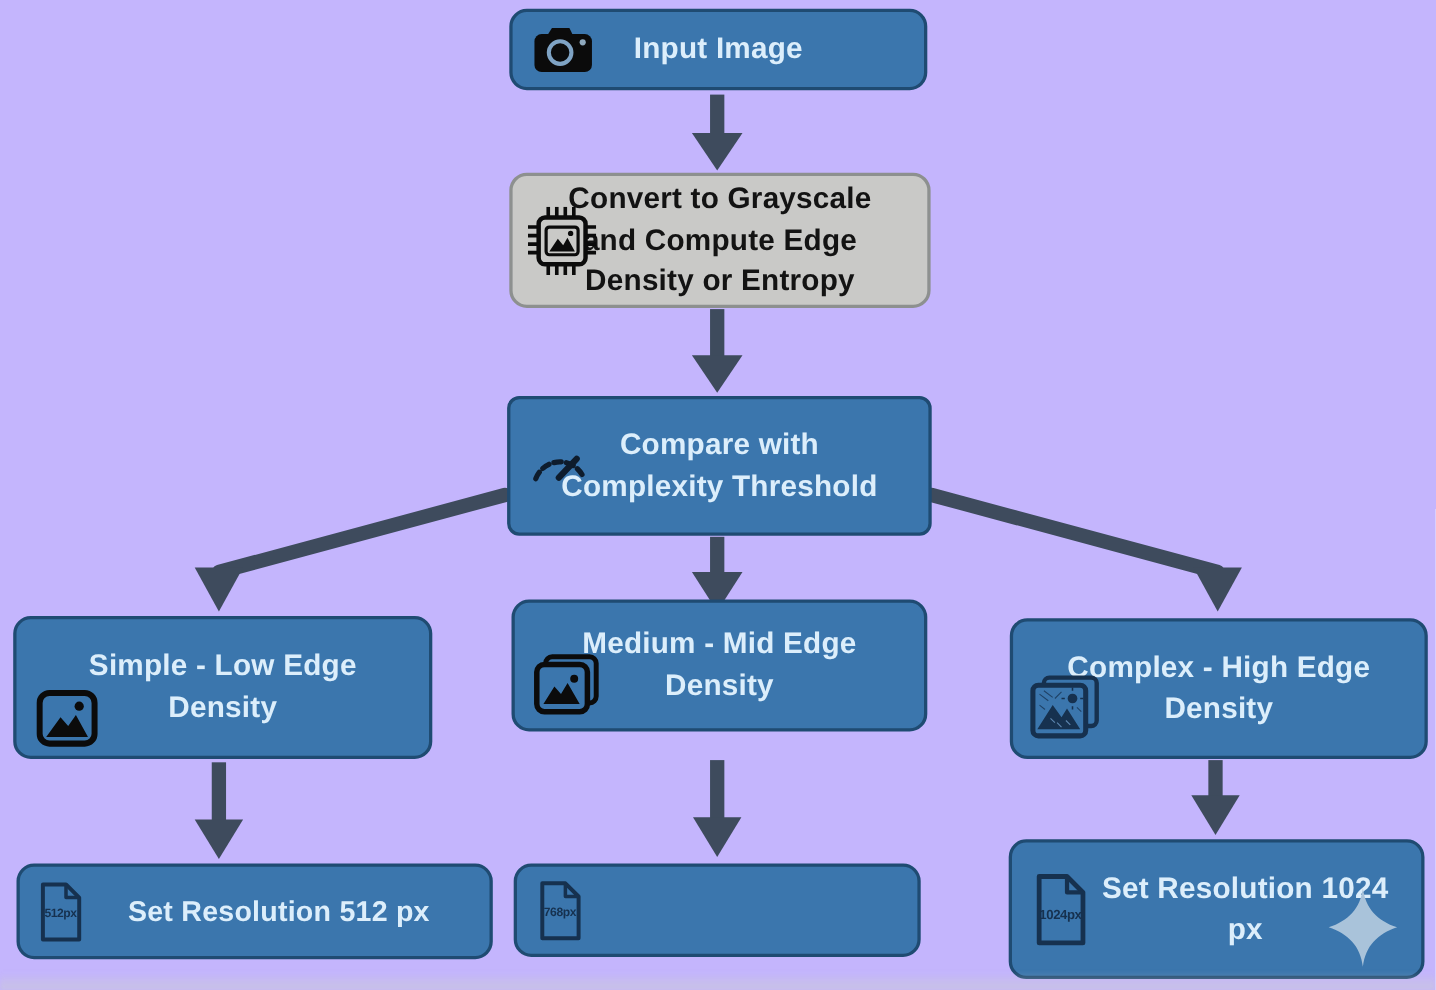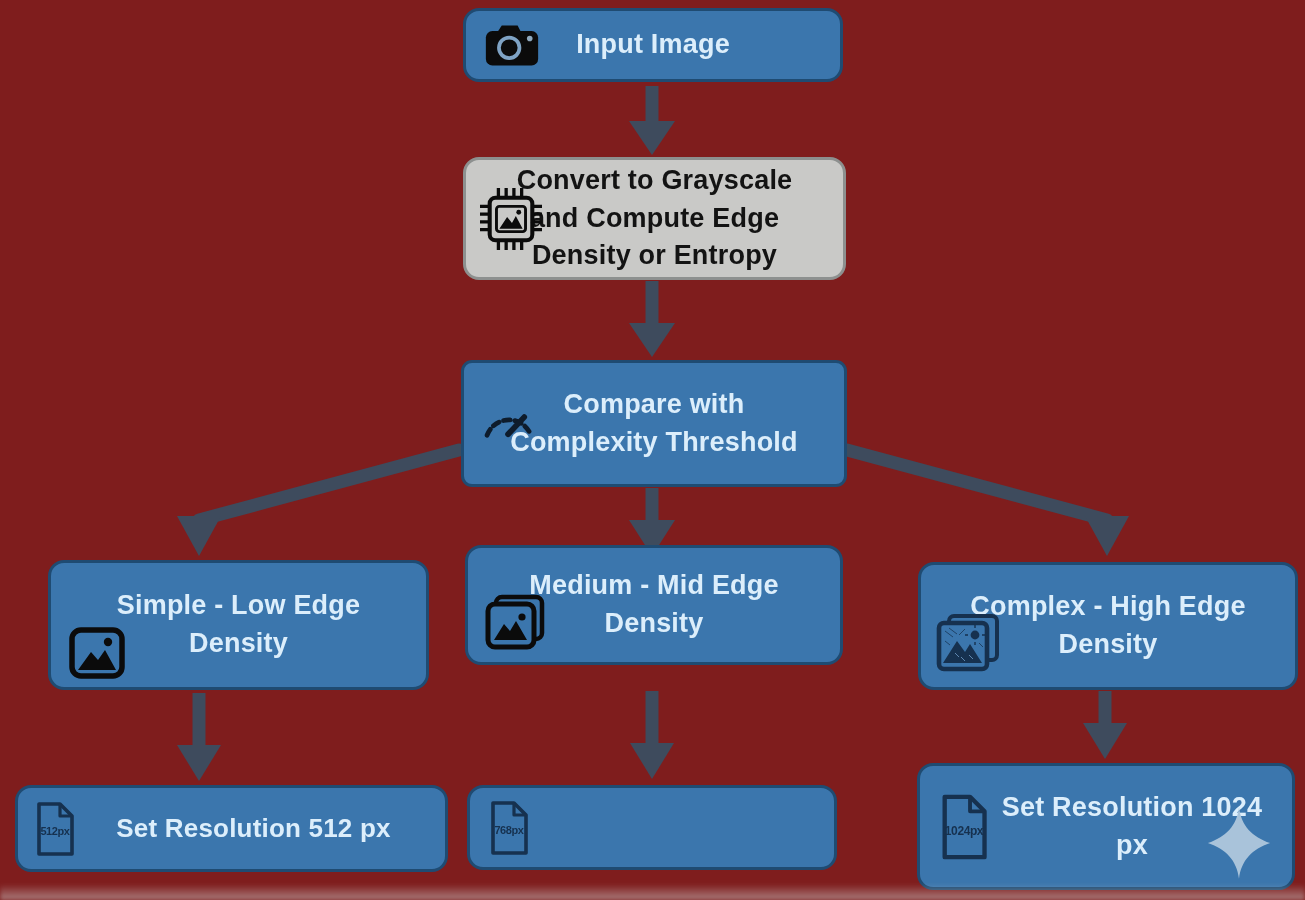--- a/index.html
+++ b/index.html
@@ -14,21 +14,21 @@
     --icon_navy:#16314F;
     --sparkle:#A9C3DA;
   }
   *{margin:0;padding:0;box-sizing:border-box;}
   html,body{width:1305px;height:900px;}
   body{
     font-family:"Liberation Sans", sans-serif;
     background:#FDFDFD;
     overflow:hidden;
   }
-  .canvas{position:relative;width:1305px;height:900px;background:#7f1d1d;}
+  .canvas{position:relative;width:1305px;height:900px;background:#c4b5fd;}
   .arrows{position:absolute;left:0;top:0;width:1305px;height:900px;pointer-events:none;}
   .node{
     position:absolute;
     border-radius:16px;
     display:flex;
     align-items:center;
     justify-content:center;
   }
   .node.blue{
     background:var(--node_blue);
@@ -48,21 +48,21 @@
     font-weight:600;
     line-height:1.4;
     width:100%;
     letter-spacing:.2px;
   }
   .node .icon{position:absolute;display:block;line-height:0;}
   
   #node-input   {left:463px; top:8px;   width:380px; height:74px;}
   #node-analyze {left:463px; top:157px; width:383px; height:123px;}
   #node-compare {left:461px; top:360px; width:386px; height:127px;border-radius:11px;}
-  #node-simple  {left:12px;  top:560px; width:381px; height:130px;margin-left:36px;}
+  #node-simple  {left:12px;  top:560px; width:381px; height:130px;}
   #node-medium  {left:465px; top:545px; width:378px; height:120px;}
   #node-complex {left:918px; top:562px; width:380px; height:128px;}
   #node-res512  {left:15px;  top:785px; width:433px; height:87px;}
   #node-res768  {left:467px; top:785px; width:370px; height:85px;}
   #node-res1024 {left:917px; top:763px; width:378px; height:127px;}
 
   #node-input .icon.main    {left:18px; top:50%; transform:translateY(-50%);}
   #node-analyze .icon.main  {left:14px; top:50%; transform:translateY(-50%);}
   #node-compare .icon.main  {left:16px; top:36px;}
   #node-simple .icon.main   {left:18px; bottom:8px;}

